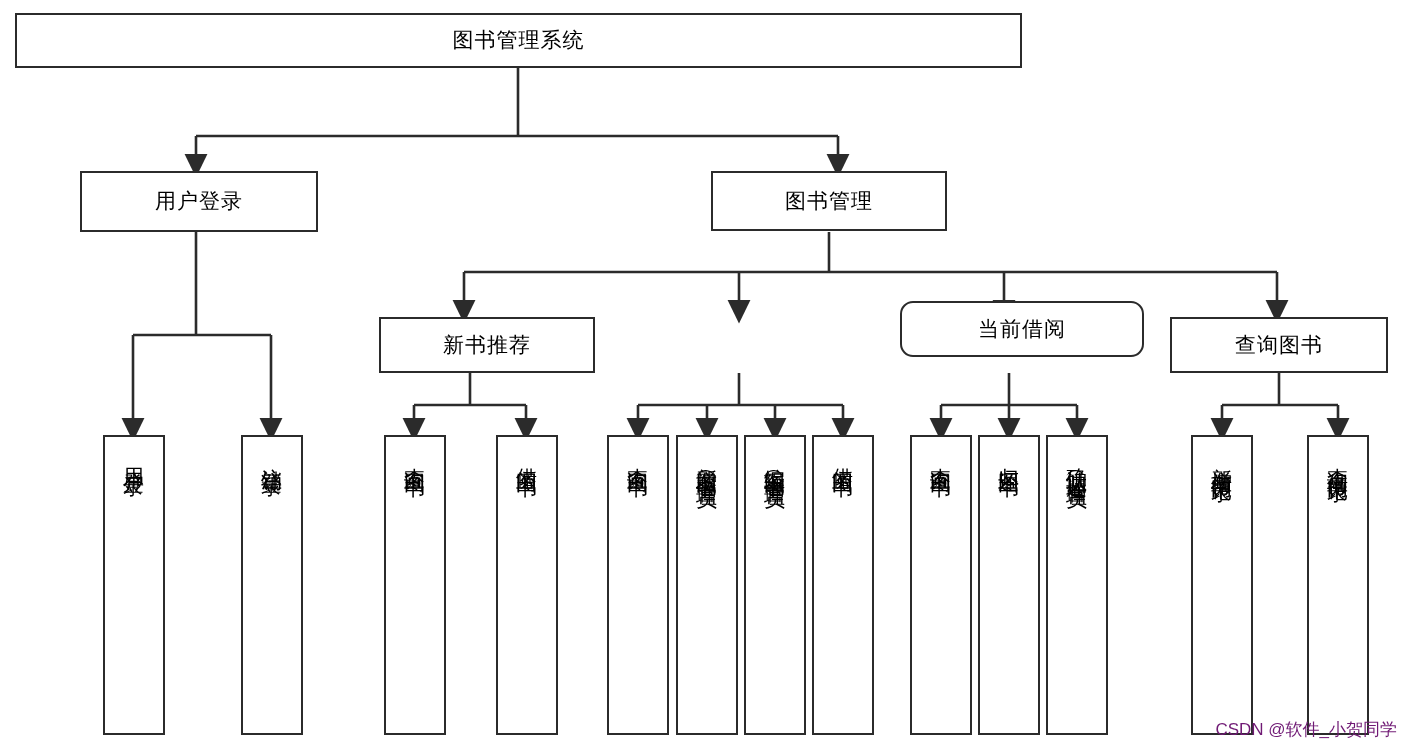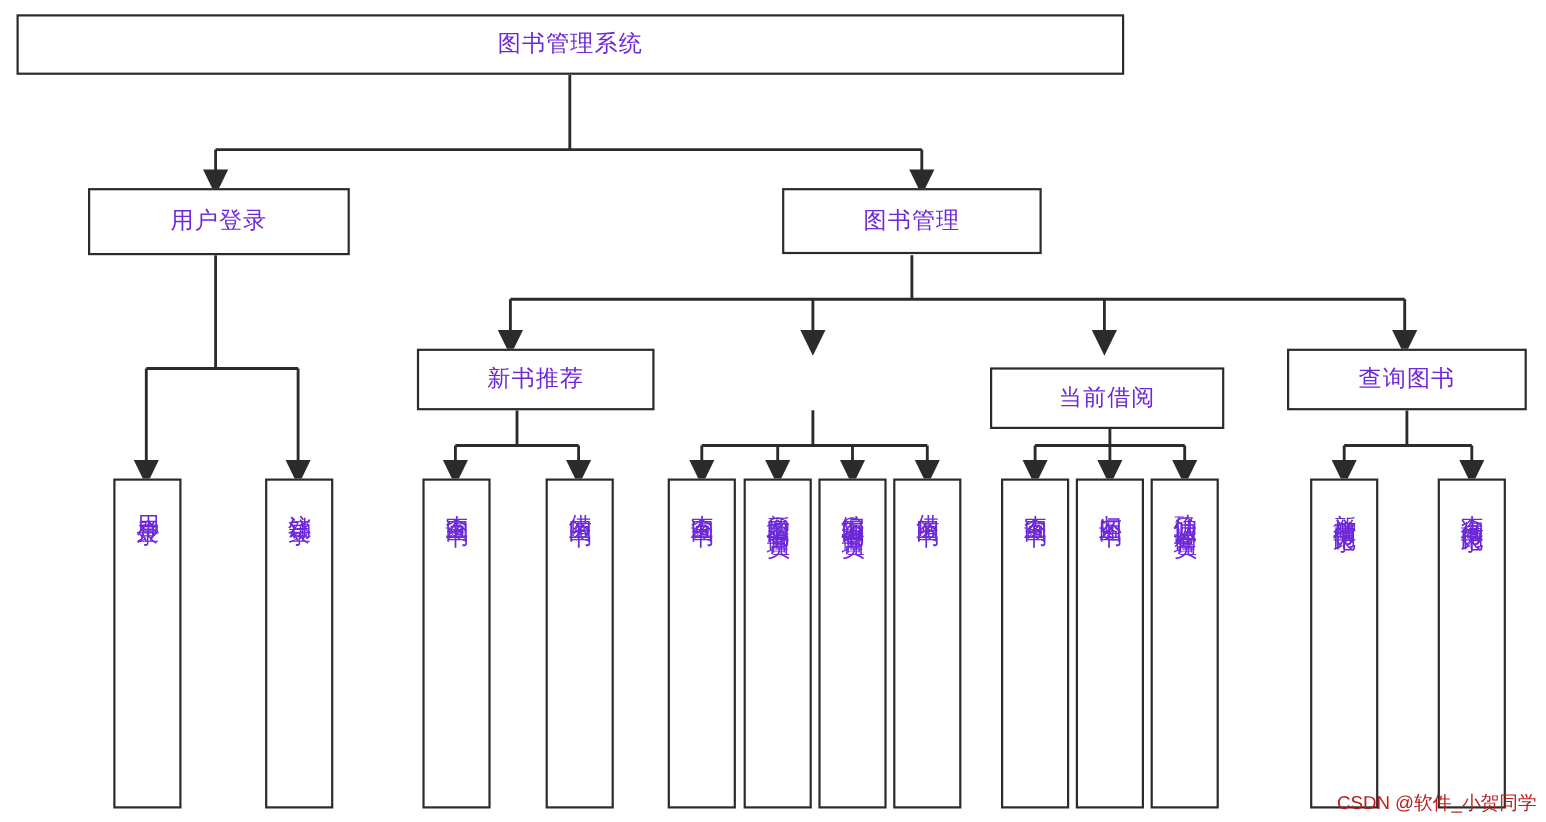--- a/index.html
+++ b/index.html
@@ -27,21 +27,21 @@
     pointer-events: none;
   }
   .node {
     position: absolute;
     box-sizing: border-box;
     background: #ffffff;
     border: 2px solid #2b2b2b;
     display: flex;
     align-items: center;
     justify-content: center;
-    color: #6d28d9;
+    color: #000000;
     z-index: 2;
   }
   .node-label {
     display: block;
     text-align: center;
     line-height: 1.18;
     white-space: nowrap;
   }
   .node.horizontal .node-label {
     font-size: 21px;
@@ -56,21 +56,21 @@
     text-orientation: upright;
     font-size: 21px;
     letter-spacing: 3px;
     line-height: 1;
   }
   #watermark {
     position: absolute;
     right: 8px;
     bottom: 6px;
     font-size: 17px;
-    color: #b91c1c;
+    color: #701a75;
     z-index: 5;
     white-space: nowrap;
     font-family: "Liberation Sans", "DejaVu Sans", sans-serif;
   }
 </style>
 </head>
 <body>
 
 <div id="diagram-root">
 
@@ -131,21 +131,21 @@
   <div class="node horizontal" style="left:80px; top:171px; width:238px; height:61px;">
     <span class="node-label">用户登录</span>
   </div>
   <div class="node horizontal" style="left:711px; top:171px; width:236px; height:60px;">
     <span class="node-label">图书管理</span>
   </div>
 
   <div class="node horizontal" style="left:362px; top:317px; width:216px; height:56px;margin-left:17px;">
     <span class="node-label">新书推荐</span>
   </div>
-  <div class="node horizontal" style="left:900px; top:334px; width:213px; height:56px;">
+  <div class="node horizontal" style="left:900px; top:301px; width:244px; height:56px;border-radius:13px;">
     <span class="node-label">当前借阅</span>
   </div>
   <div class="node horizontal" style="left:1170px; top:317px; width:218px; height:56px;">
     <span class="node-label">查询图书</span>
   </div>
 
   <div class="node vertical" style="left:103px; top:435px; width:62px; height:300px;">
     <span class="node-label">用户登录</span>
   </div>
   <div class="node vertical" style="left:241px; top:435px; width:62px; height:300px;">

